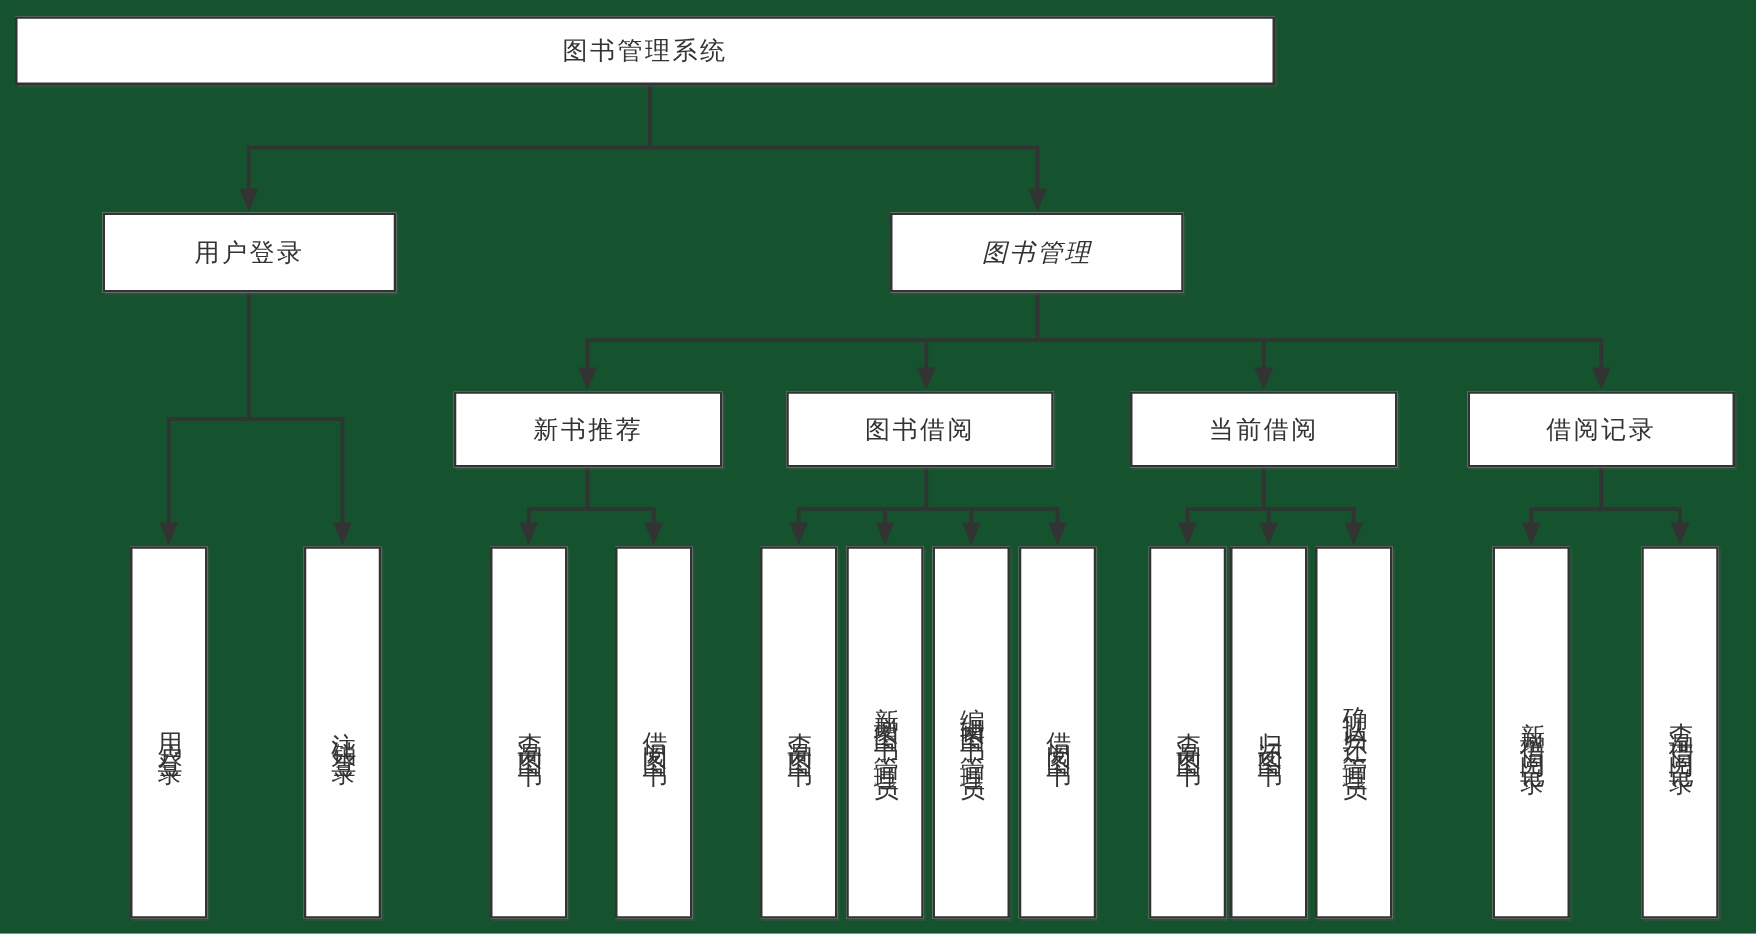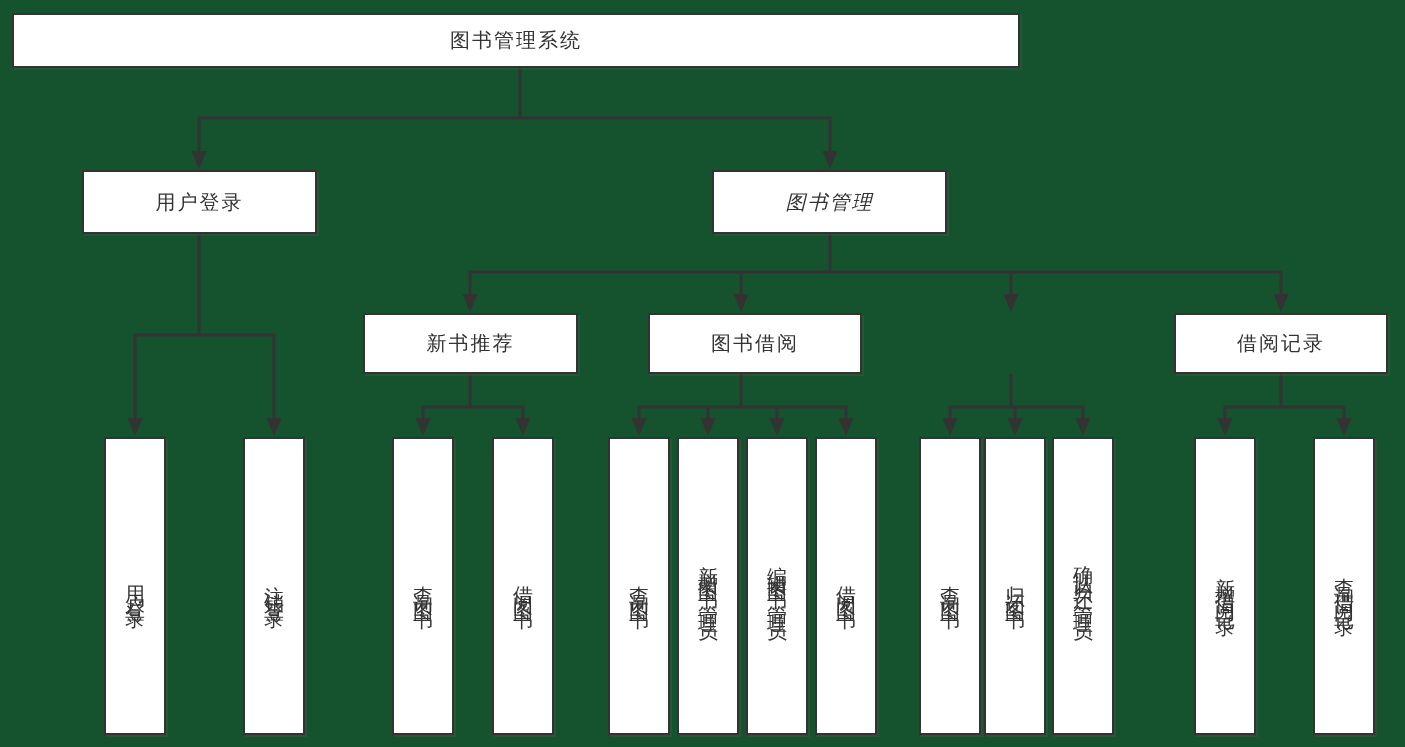--- a/index.html
+++ b/index.html
@@ -97,22 +97,25 @@
   <div class="node h" style="left:82px; top:170px; width:235px; height:64px;">
     <span>用户登录</span>
   </div>
   <div class="node h" style="left:712px; top:170px; width:235px; height:64px;font-style:italic;">
     <span>图书管理</span>
   </div>
 
   <div class="node h" style="left:363px; top:313px; width:215px; height:61px;align-items:center;">
     <span>新书推荐</span>
   </div>
-  <div class="node h" style="left:648px; top:313px; width:214px; height:61px;">
+  <div class="node h" style="left:629px; top:313px; width:214px; height:61px;">
     <span>图书借阅</span>
+  </div>
+  <div class="node h" style="left:904px; top:313px; width:214px; height:61px;">
+    <span>当前借阅</span>
   </div>
   <div class="node h" style="left:1174px; top:313px; width:214px; height:61px;">
     <span>借阅记录</span>
   </div>
 
   <div class="node v" style="left:104px; top:437px; width:62px; height:298px;">
     <span>用户登录</span>
   </div>
   <div class="node v" style="left:243px; top:437px; width:62px; height:298px;">
     <span>注销登录</span>

